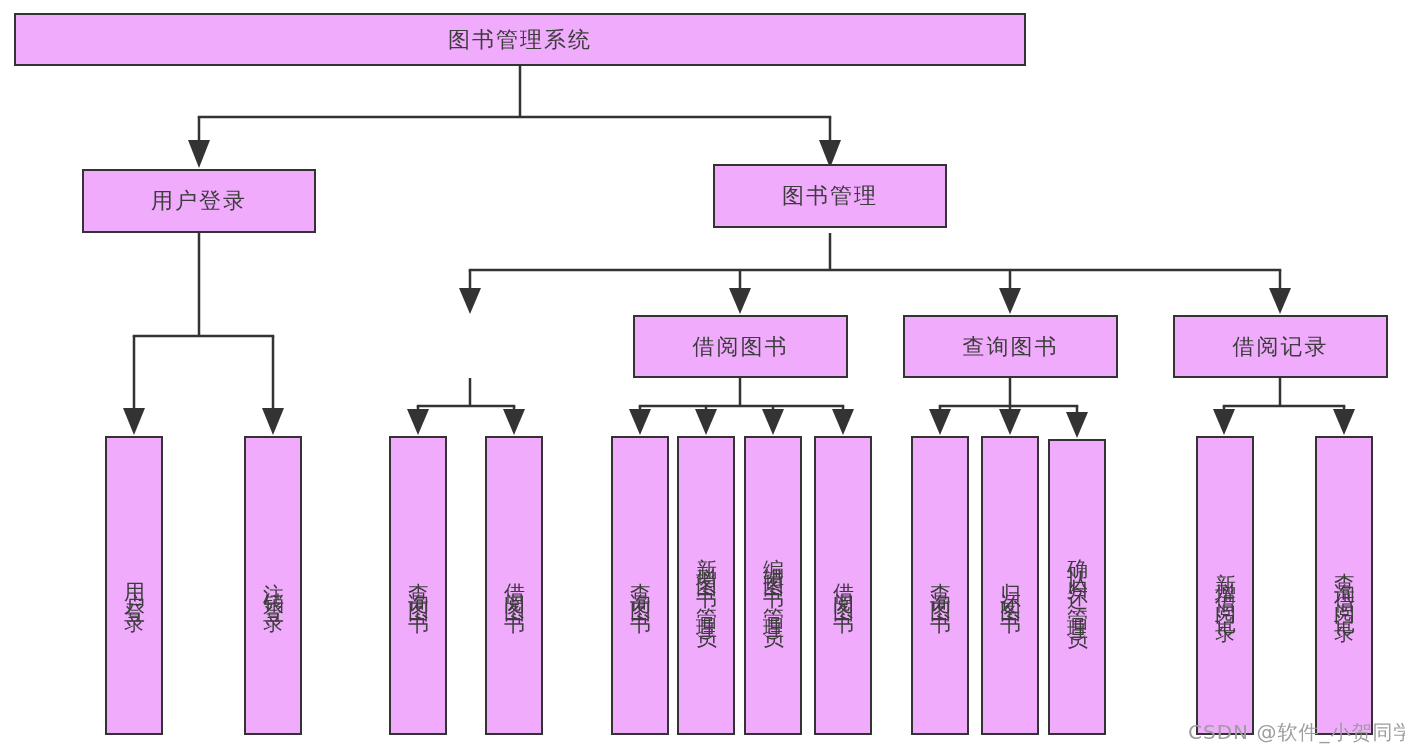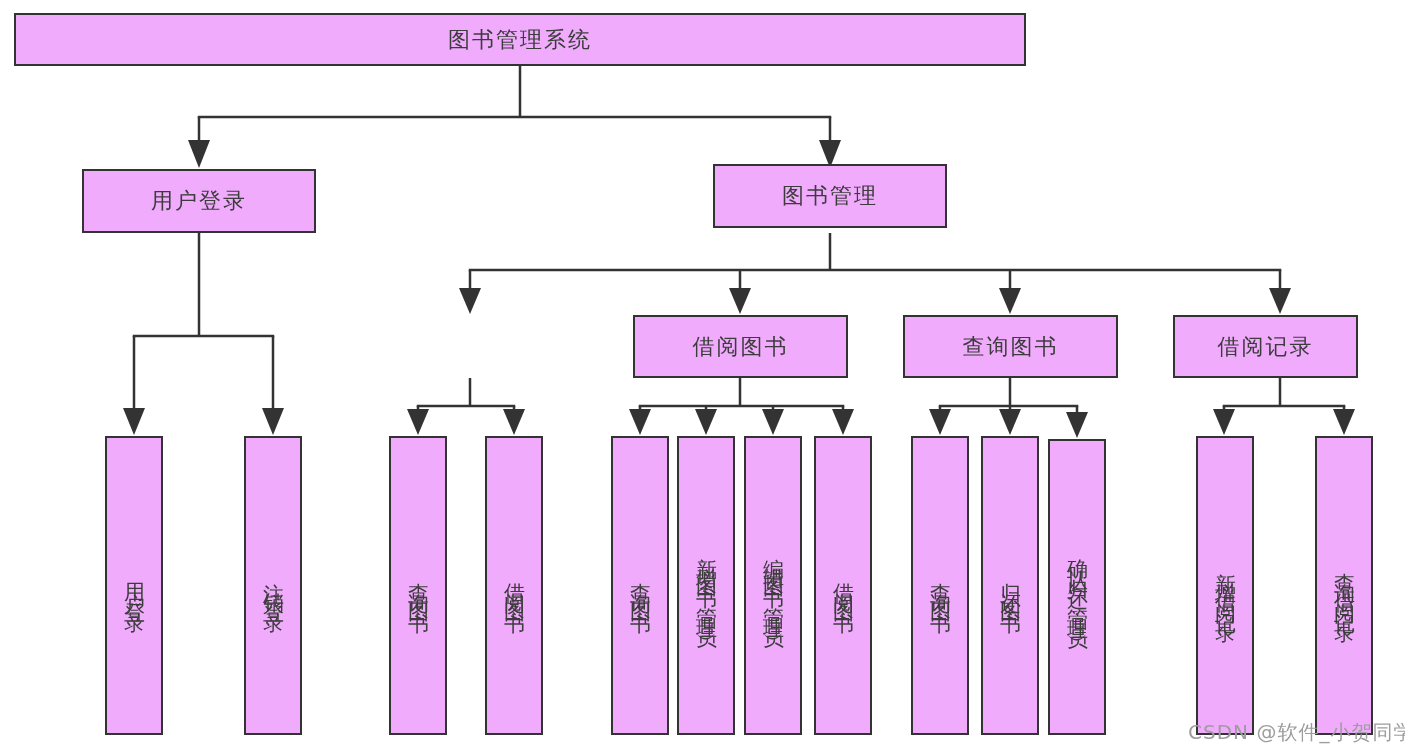--- a/index.html
+++ b/index.html
@@ -20,21 +20,21 @@
     writing-mode:vertical-rl; text-orientation:mixed;
     font-size:21px; line-height:1; letter-spacing:10px; color:#3c3c3c;
   }
   
   #b-root    { left:14px;   top:13px;  width:1012px; height:53px; }
   #b-login   { left:82px;   top:169px; width:234px;  height:64px; }
   #b-mgmt    { left:713px;  top:164px; width:234px;  height:64px; }
   #b-rec     { left:363px;  top:315px; width:215px;  height:63px; }
   #b-borrow  { left:633px;  top:315px; width:215px;  height:63px; }
   #b-current { left:903px;  top:315px; width:215px;  height:63px; }
-  #b-records { left:1173px; top:315px; width:185px;  height:63px; }
+  #b-records { left:1173px; top:315px; width:215px;  height:63px; }
   #leaf-login-1 { left:105px; }
   #leaf-login-2 { left:244px; }
   #leaf-rec-1   { left:389px; }
   #leaf-rec-2   { left:485px; }
   #leaf-bor-1   { left:611px; }
   #leaf-bor-2   { left:677px; }
   #leaf-bor-3   { left:744px; }
   #leaf-bor-4   { left:814px; }
   #leaf-cur-1   { left:911px; }
   #leaf-cur-2   { left:981px; }

